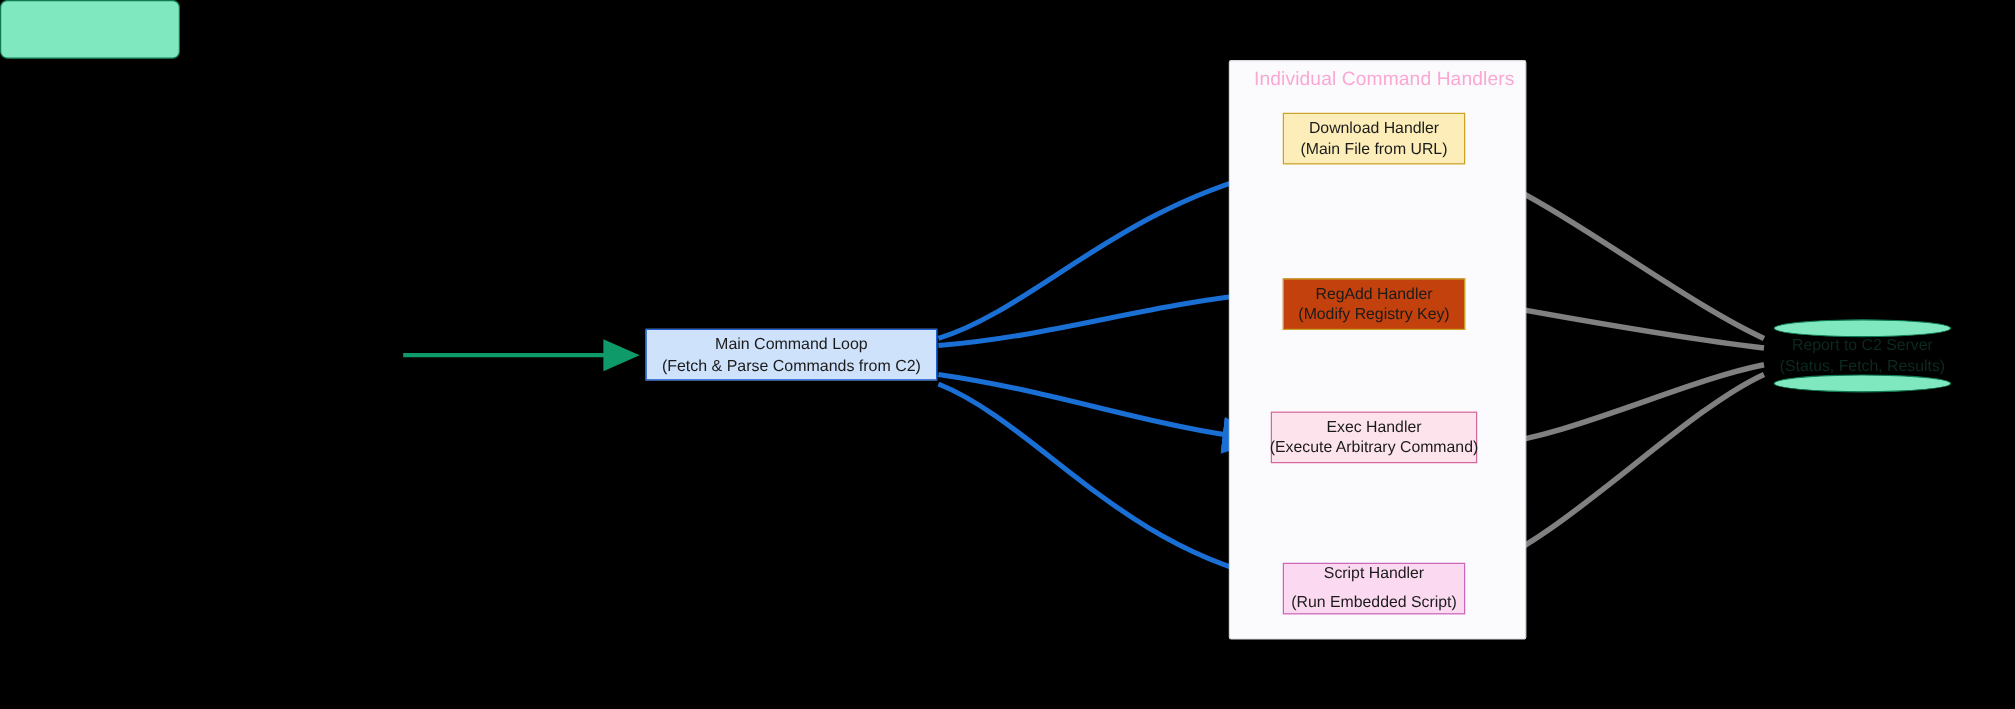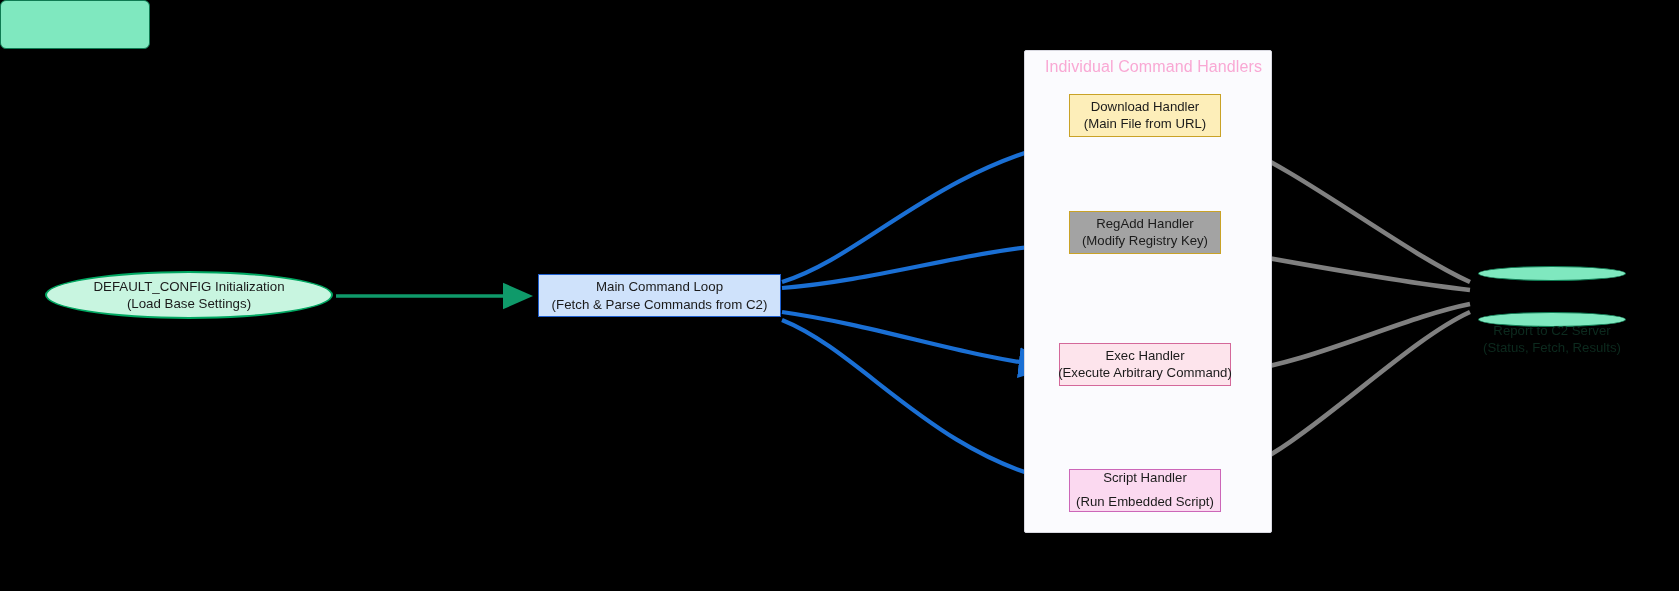--- a/index.html
+++ b/index.html
@@ -91,22 +91,22 @@
     font-size: 13.2px;
   }
   .h-download {
     left: 1069px;
     top: 94px;
     background: #fdeeb9;
     border: 1.6px solid #c9a227;
   }
   .h-regadd {
     left: 1069px;
-    top: 211px;
-    background: #a3a3a3;
+    top: 232px;
+    background: #c2410c;
     border: 1.6px solid #c9a227;
     text-align: center;
   }
   .h-exec {
     left: 1059px;
     top: 343px;
     width: 172px;
     background: #fde4ec;
     border: 1.6px solid #d4689a;
   }
@@ -162,21 +162,20 @@
     display: flex;
     flex-direction: column;
     align-items: center;
     justify-content: center;
     text-align: center;
     line-height: 1.3;
     font-size: 13.2px;
     color: #0c2a1e;
     z-index: 5;
     white-space: nowrap;
-    margin-top: 43px;
   }
 </style>
 </head>
 <body>
 
 <div id="canvas">
 
   <svg class="edges" viewBox="0 0 1679 591">
     <defs>
       <marker id="arrow-green" markerWidth="9" markerHeight="9" refX="7" refY="4.5" orient="auto">
@@ -205,24 +204,20 @@
     <path d="M1224,250 C1300,264 1400,282 1470,290" stroke="#808080" stroke-width="4.6" fill="none"></path>
 
     <path d="M1234,372 C1310,364 1400,318 1470,304" stroke="#808080" stroke-width="4.6" fill="none"></path>
 
     <path d="M1224,478 C1300,452 1400,344 1470,312" stroke="#808080" stroke-width="4.6" fill="none"></path>
   </svg>
 
   <div class="subgraph"></div>
   <div class="subgraph-title">Individual Command Handlers</div>
 
-  <div class="node node-start">
-    <span class="l1">DEFAULT_CONFIG Initialization</span>
-    <span class="l2">(Load Base Settings)</span>
-  </div>
 
   <div class="node node-loop">
     <span class="l1">Main Command Loop</span>
     <span class="l2">(Fetch &amp; Parse Commands from C2)</span>
   </div>
 
   <div class="node node-handler h-download">
     <span class="l1">Download Handler</span>
     <span class="l2">(Main File from URL)</span>
   </div>

